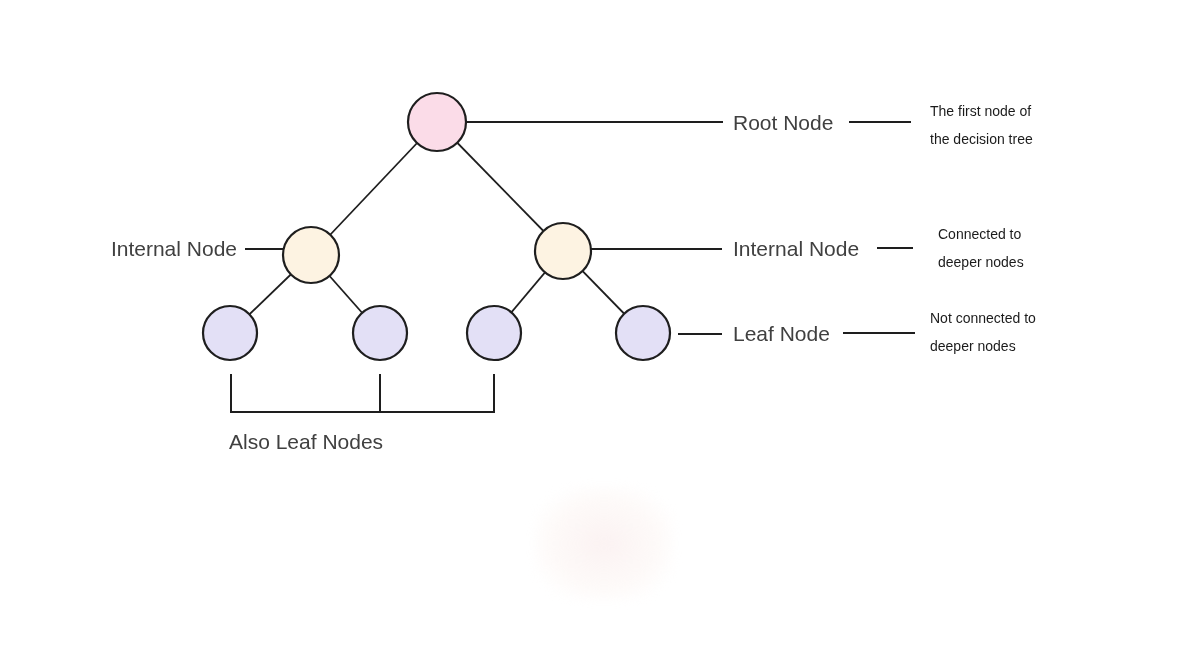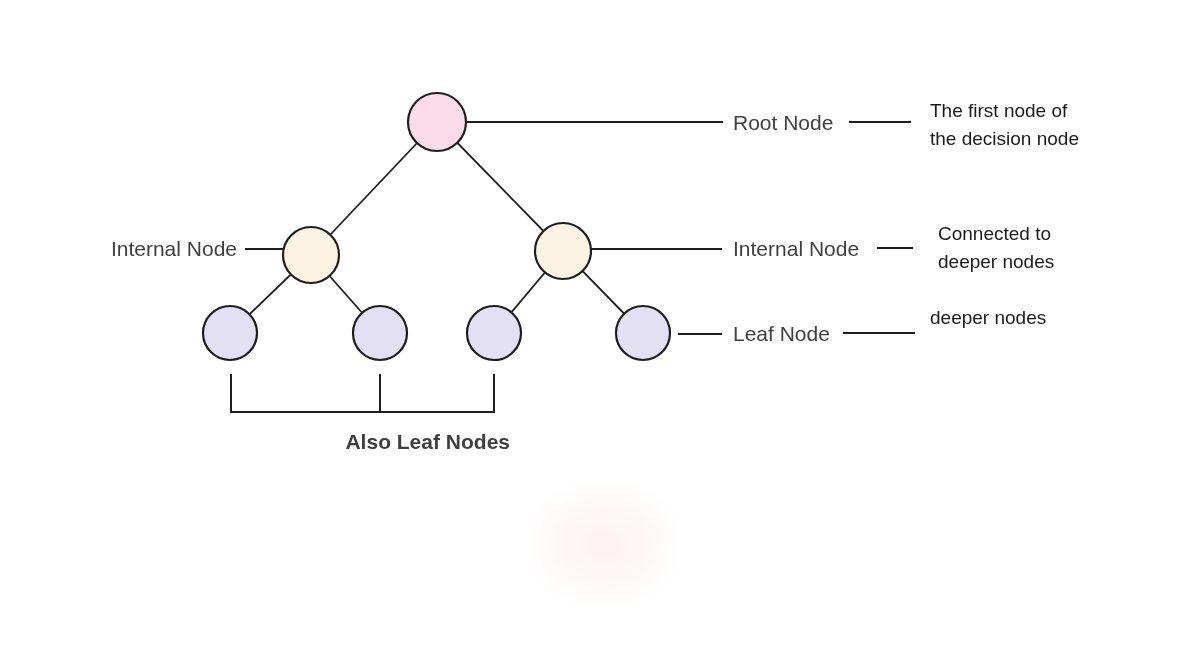--- a/index.html
+++ b/index.html
@@ -48,21 +48,21 @@
     font-size: 21px;
     line-height: 23px;
     color: #404040;
     white-space: nowrap;
   }
   .lbl-right-align {
     text-align: right;
   }
   .desc {
     position: absolute;
-    font-size: 19px;
+    font-size: 14px;
     line-height: 28px;
     color: #1b1b1b;
     white-space: nowrap;
   }
   .watermark {
     position: absolute;
     left: 534px;
     top: 486px;
     width: 140px;
     height: 115px;
@@ -108,29 +108,30 @@
   </svg>
 
   <div class="lbl lbl-right-align" style="left: 60px; top: 237px; width: 177px;">Internal Node</div>
 
   <div class="lbl" style="left: 733px; top: 111px;">Root Node</div>
 
   <div class="lbl" style="left: 733px; top: 237px;">Internal Node</div>
 
   <div class="lbl" style="left: 733px; top: 322px; text-align: right;">Leaf Node</div>
 
-  <div class="lbl" style="left: 247px; top: 430px; width: 263px; text-align: right; font-weight: bold;">Also Leaf Nodes</div>
+  <div class="lbl" style="left: 229px; top: 430px; width: 263px; text-align: left;">Also Leaf Nodes</div>
 
   <div class="desc" style="left: 930px; top: 97px;">
     <div>The first node of</div>
-    <div>the decision node</div>
+    <div>the decision tree</div>
   </div>
 
   <div class="desc" style="left: 930px; top: 220px; margin-left: 8px;">
     <div>Connected to</div>
     <div>deeper nodes</div>
   </div>
 
   <div class="desc" style="left: 930px; top: 304px;">
+    <div>Not connected to</div>
     <div>deeper nodes</div>
   </div>
 
 </div>
 
 </body></html>

